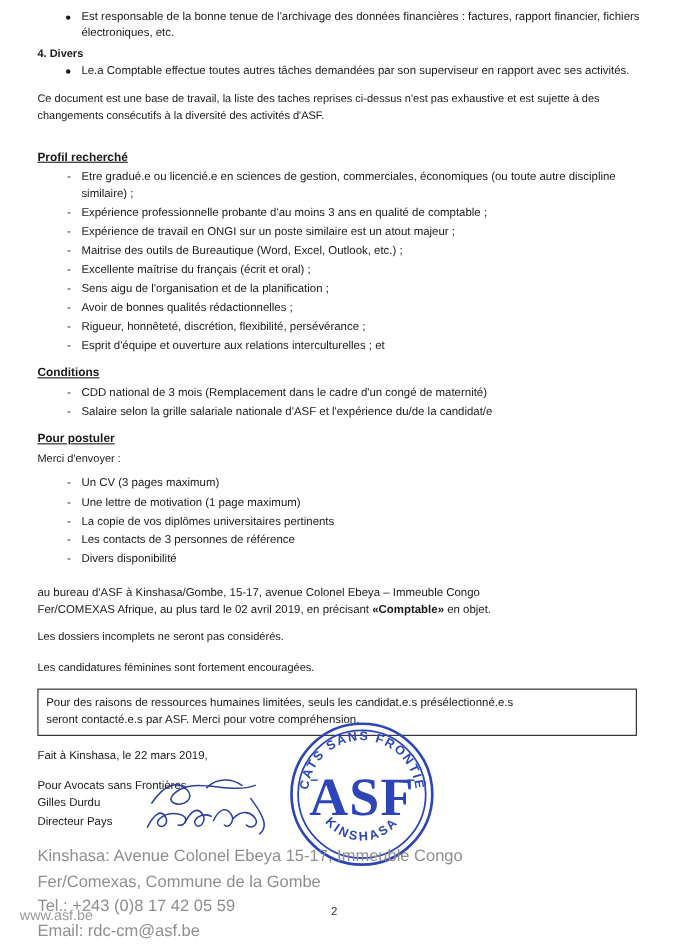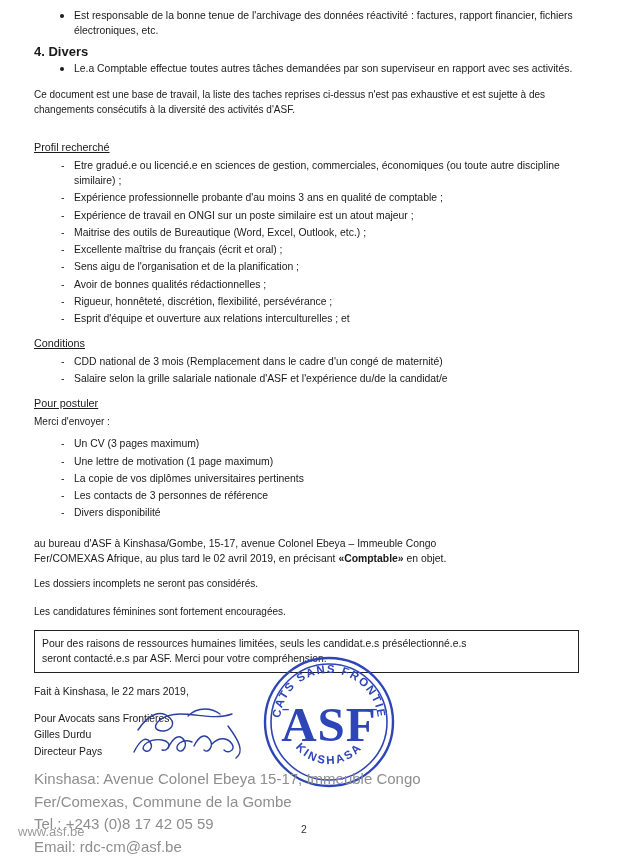--- a/index.html
+++ b/index.html
@@ -72,25 +72,25 @@
     line-height: 1.42;
   }
   ul.dashes > li::before {
     content: "-";
     position: absolute;
     left: 27px;
     top: 0;
   }
   .heading-bold {
     font-weight: bold;
-    font-size: 13px;
+    font-size: 10px;
     margin: 6px 0 2px 0;
   }
   .heading-ul {
-    font-weight: normal;
+    font-weight: bold;
     font-size: 10.8px;
     text-decoration: underline;
     margin: 10px 0 6px 0;
     display: block;
   }
   .spacer-s { height: 6px; }
   .spacer-m { height: 10px; }
   .notice-box {
     border: 1px solid #222;
     padding: 5px 7px 6px 7px;
@@ -149,21 +149,21 @@
   }
   .bold { font-weight: bold; }
 </style>
 </head>
 <body>
 
 <div class="page">
   <div class="content">
 
     <ul class="bullets">
-      <li>Est responsable de la bonne tenue de l'archivage des données réactivité : factures, rapport financier, fichiers électroniques, etc.</li>
+      <li>Est responsable de la bonne tenue de l'archivage des données financières : factures, rapport financier, fichiers électroniques, etc.</li>
     </ul>
 
     <div class="heading-bold">4. Divers</div>
     <ul class="bullets">
       <li>Le.a Comptable effectue toutes autres tâches demandées par son superviseur en rapport avec ses activités.</li>
     </ul>
 
     <div class="spacer-s"></div>
     <p class="para">Ce document est une base de travail, la liste des taches reprises ci-dessus n'est pas exhaustive et est sujette à des changements consécutifs à la diversité des activités d'ASF.</p>
 

